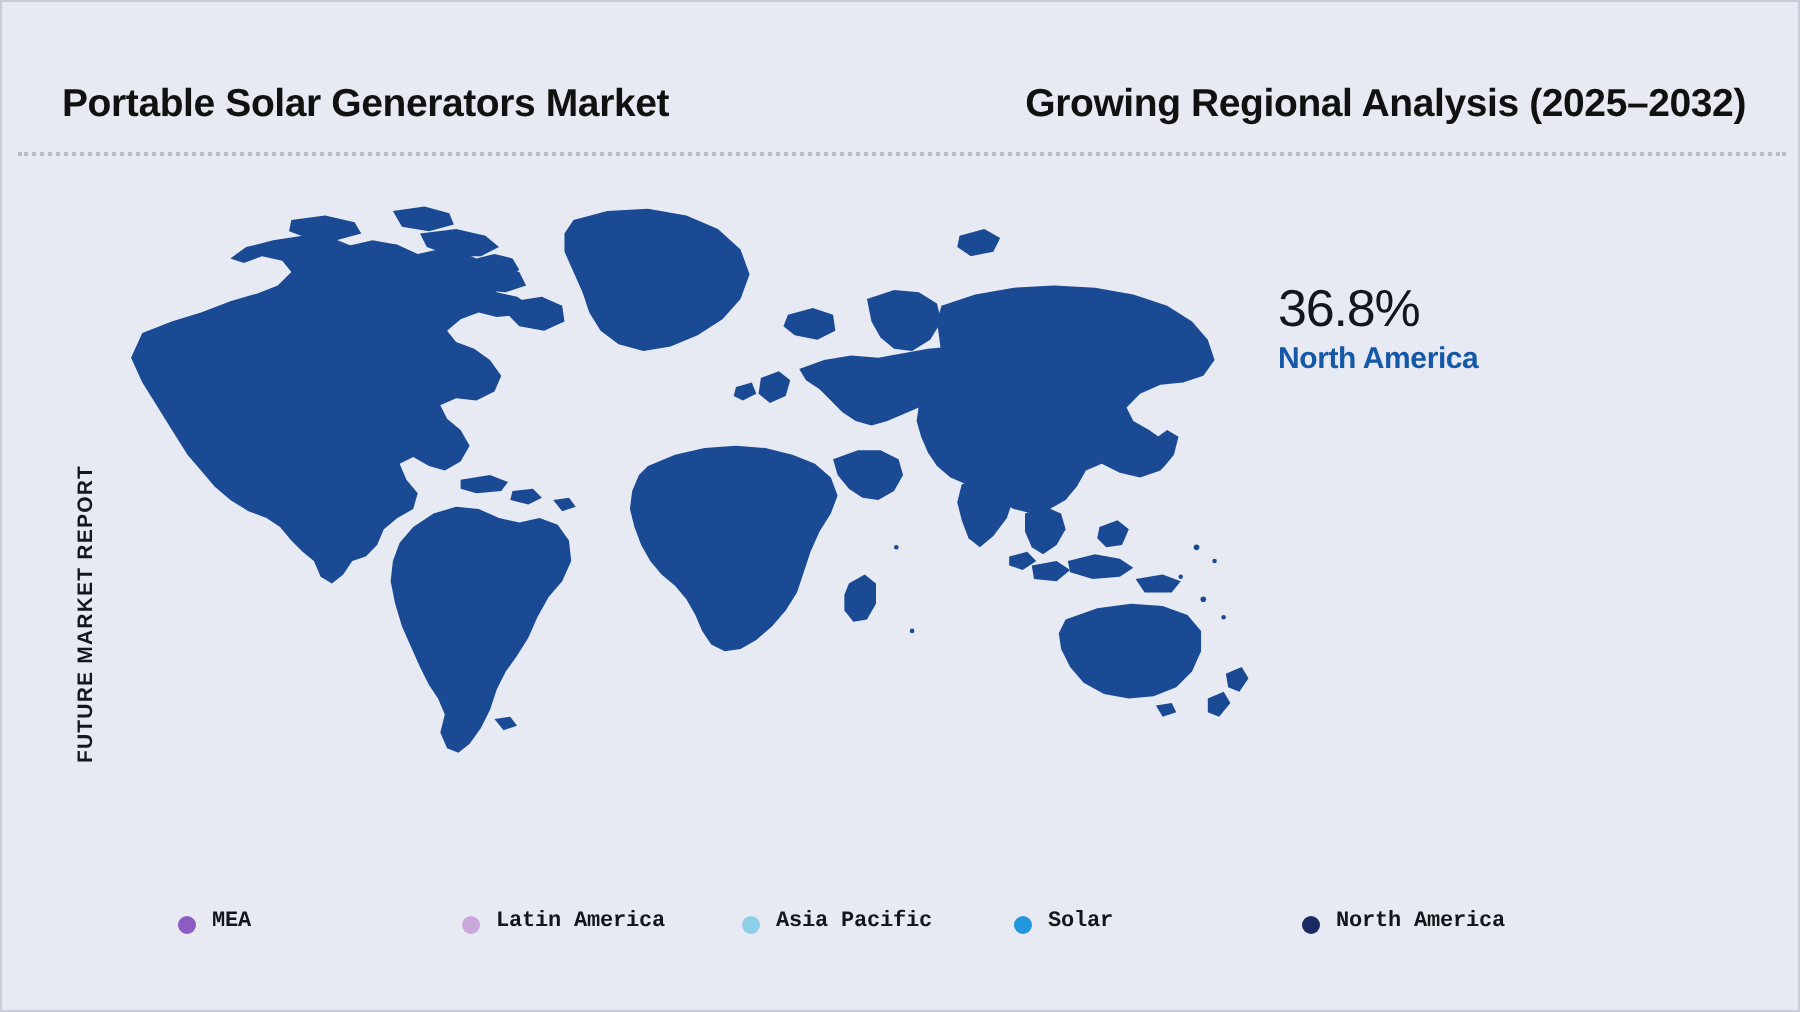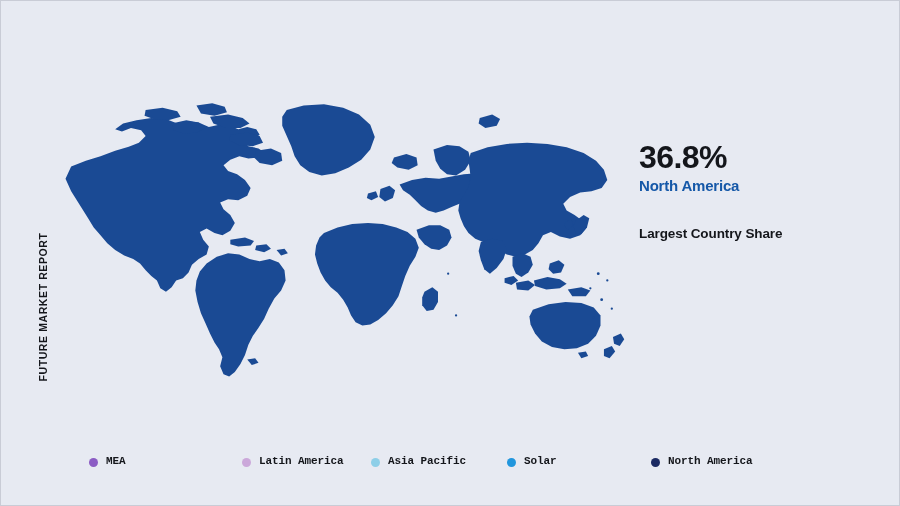--- a/index.html
+++ b/index.html
@@ -100,22 +100,22 @@
   .stat-block:last-child { margin-bottom: 0; }
   .stat-label {
     font-size: 13.5px;
     font-weight: bold;
     color: #14161b;
     letter-spacing: -0.1px;
     margin-bottom: 9px;
     white-space: nowrap;
   }
   .stat-value {
-    font-size: 32px;
-    font-weight: bold;
+    font-size: 26px;
+    font-weight: normal;
     color: #14161b;
     letter-spacing: -0.6px;
     line-height: 1.04;
     margin-bottom: 3px;
     white-space: nowrap;
   }
   .stat-region {
     font-size: 15px;
     font-weight: bold;
     color: #1558a8;
@@ -152,20 +152,25 @@
     font-weight: bold;
     color: #14161b;
     letter-spacing: -0.1px;
   }
 </style>
 </head>
 <body>
 
 <div id="infographic">
 
+  <div id="header">
+    <div id="header-title-left">Portable Solar Generators Market</div>
+    <div id="header-title-right">Growing Regional Analysis (2025–2032)</div>
+    <div id="header-divider"></div>
+  </div>
 
   <div id="brand-vertical">FUTURE MARKET REPORT</div>
 
   <div id="map-wrap" style="background: transparent;">
     <svg viewBox="0 0 1010 545" preserveAspectRatio="xMidYMid meet">
       <g fill="#1a4a94" stroke="none">
 
         <path d="M8,150 L18,128 L44,118 L70,110 L96,100 L120,93 L138,86 L150,74 L142,64 L124,60
                  L108,66 L96,62 L110,52 L134,46 L160,42 L186,44 L206,52 L222,48 L244,50 L262,58
                  L280,54 L300,56 L314,62 L330,58 L346,62 L352,72 L340,80 L322,84 L332,92 L350,96
@@ -266,33 +271,32 @@
   </div>
 
   <div id="stats-panel">
 
     <div class="stat-block">
       <div class="stat-value">36.8%</div>
       <div class="stat-region" style="color: rgb(21, 88, 168);">North America</div>
     </div>
 
     <div class="stat-block">
-      <div class="stat-label">Largest Country Share</div>
     </div>
 
   </div>
 
   <div id="legend">
 
     <div class="legend-item" style="left: 0px;">
       <span class="legend-dot" style="background: rgb(139, 92, 196);"></span>
       <span class="legend-text">MEA</span>
     </div>
 
-    <div class="legend-item" style="left: 153px;">
+    <div class="legend-item" style="left: 142px;">
       <span class="legend-dot" style="background: rgb(203, 168, 218);"></span>
       <span class="legend-text">Latin America</span>
     </div>
 
     <div class="legend-item" style="left: 282px;">
       <span class="legend-dot" style="background: rgb(142, 207, 232);"></span>
       <span class="legend-text">Asia Pacific</span>
     </div>
 
     <div class="legend-item" style="left: 418px;">

